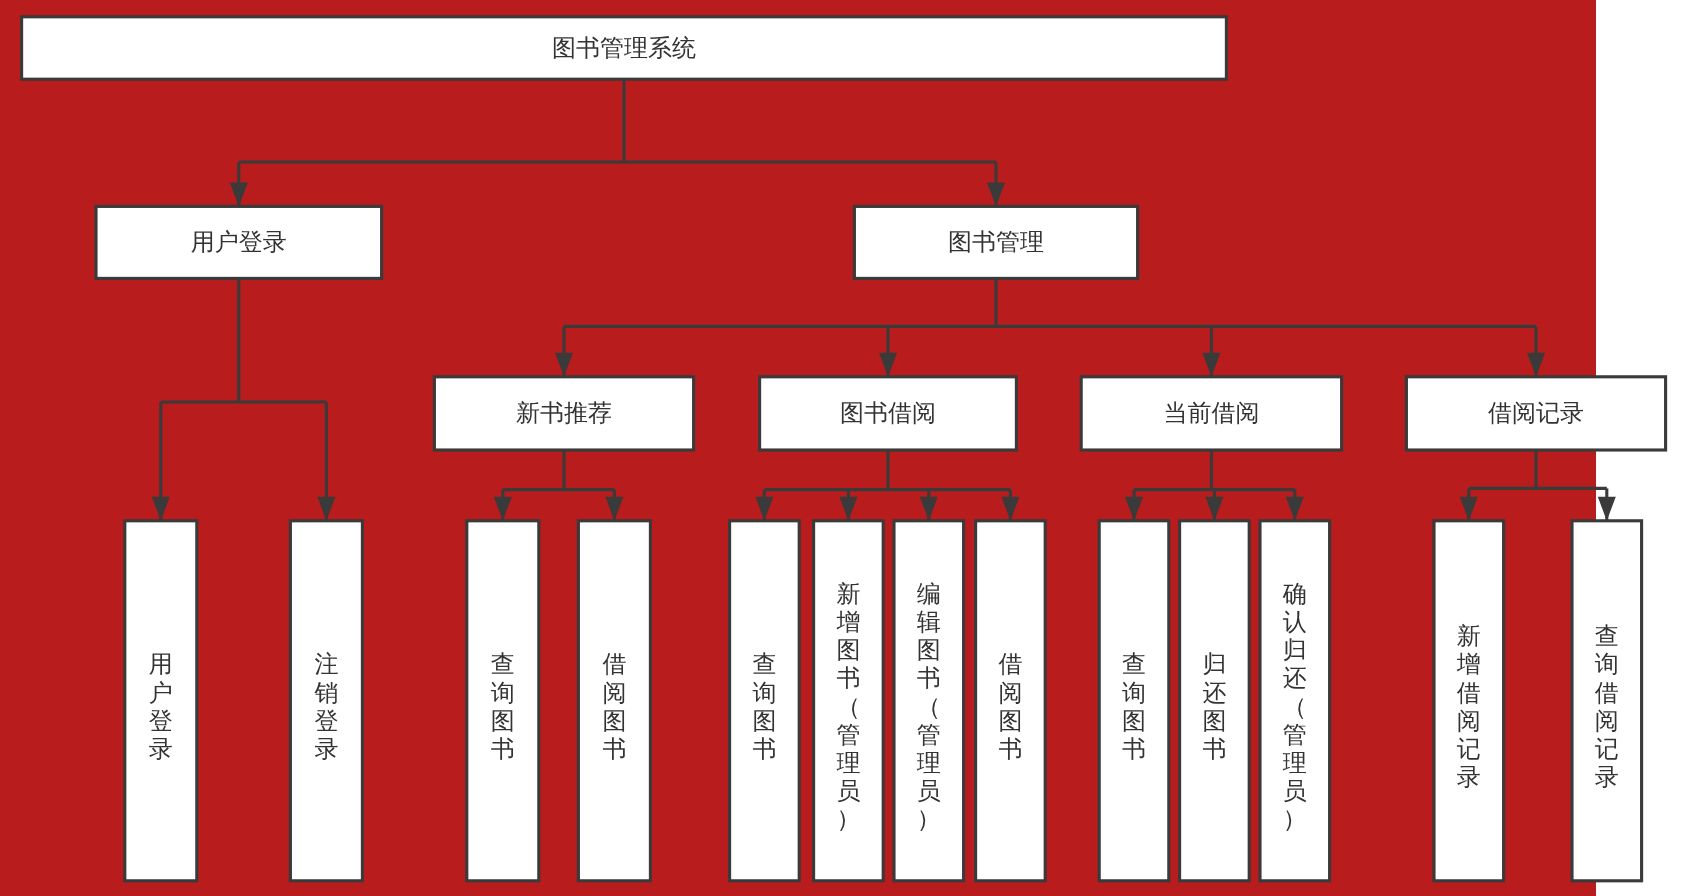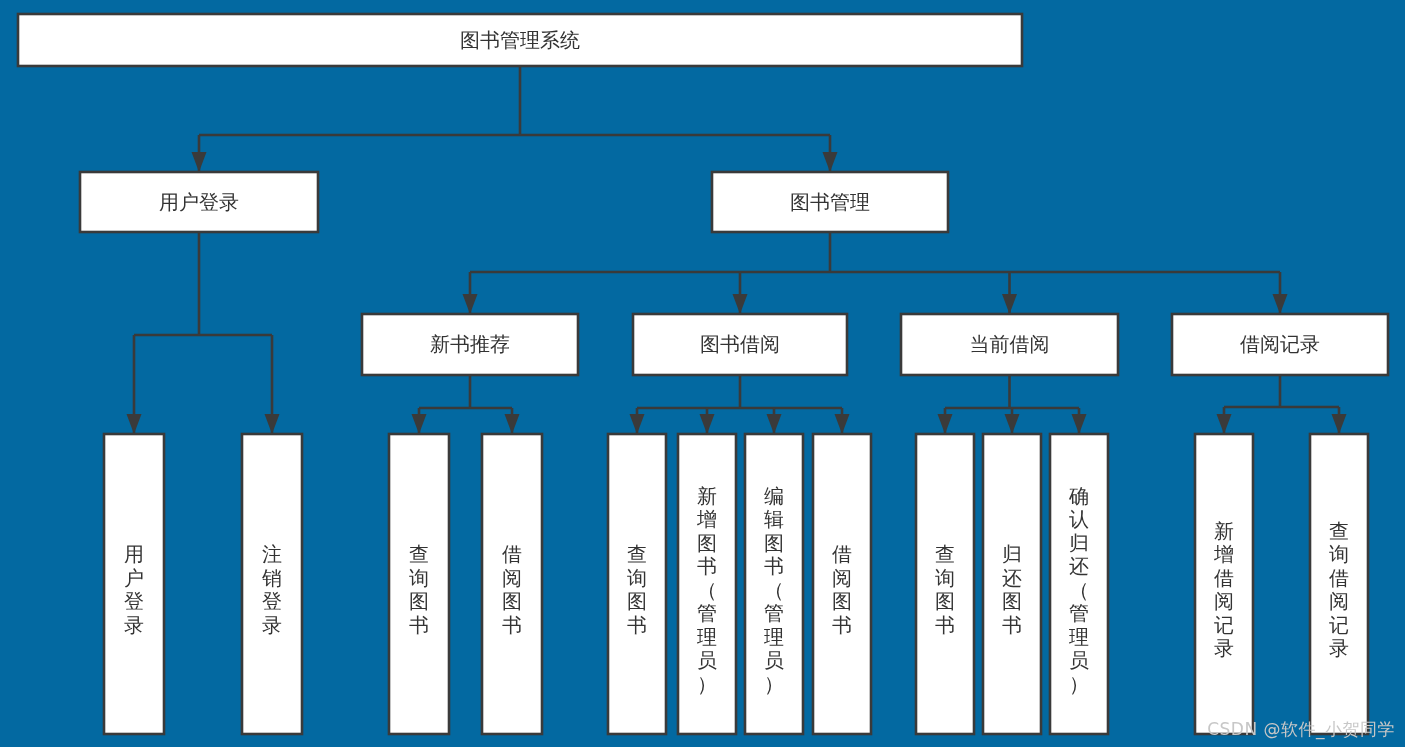--- a/index.html
+++ b/index.html
@@ -9,23 +9,24 @@
     background: #ffffff;
   }
   body {
     width: 1405px;
     height: 747px;
     overflow: hidden;
     font-family: "DejaVu Sans", "Liberation Sans", sans-serif;
   }
   #diagram-root {
     position: relative;
-    width: 1405px;
+    width: 1282px;
     height: 747px;
-    background: #0369a1;
+    background: #b91c1c;
+    padding-left: 48px;
   }
   svg#tree-svg {
     position: absolute;
     top: 0;
     left: 0;
     width: 1405px;
     height: 747px;
     display: block;
   }
   .node-rect {
@@ -211,14 +212,13 @@
         <g>
           <rect x="1195" y="434" width="58" height="300" class="node-rect"></rect>
           <text x="1224" class="node-label-h"><tspan x="1224" y="531.83">新</tspan><tspan x="1224" y="555.33">增</tspan><tspan x="1224" y="578.83">借</tspan><tspan x="1224" y="602.33">阅</tspan><tspan x="1224" y="625.83">记</tspan><tspan x="1224" y="649.33">录</tspan></text>
         </g>
         <g>
           <rect x="1310" y="434" width="58" height="300" class="node-rect"></rect>
           <text x="1339" class="node-label-h"><tspan x="1339" y="531.83">查</tspan><tspan x="1339" y="555.33">询</tspan><tspan x="1339" y="578.83">借</tspan><tspan x="1339" y="602.33">阅</tspan><tspan x="1339" y="625.83">记</tspan><tspan x="1339" y="649.33">录</tspan></text>
         </g>
       </g>
   </svg>
-  <div class="watermark">CSDN @软件_小贺同学</div>
 </div>
 
 </body></html>

